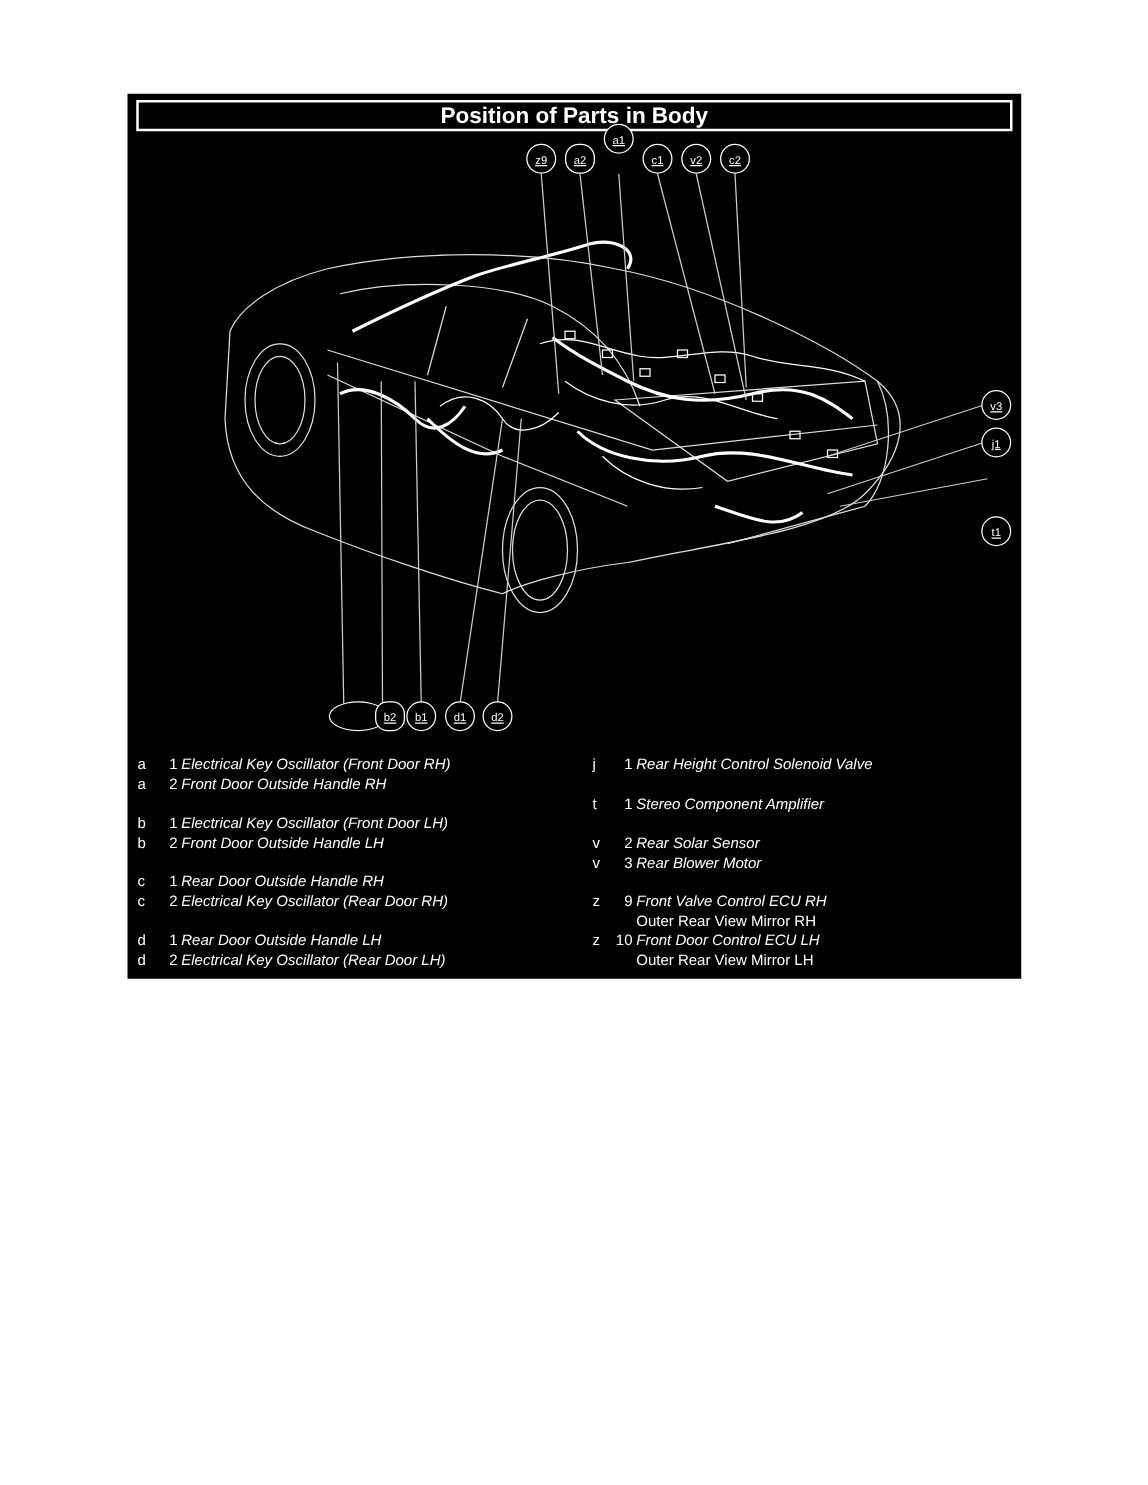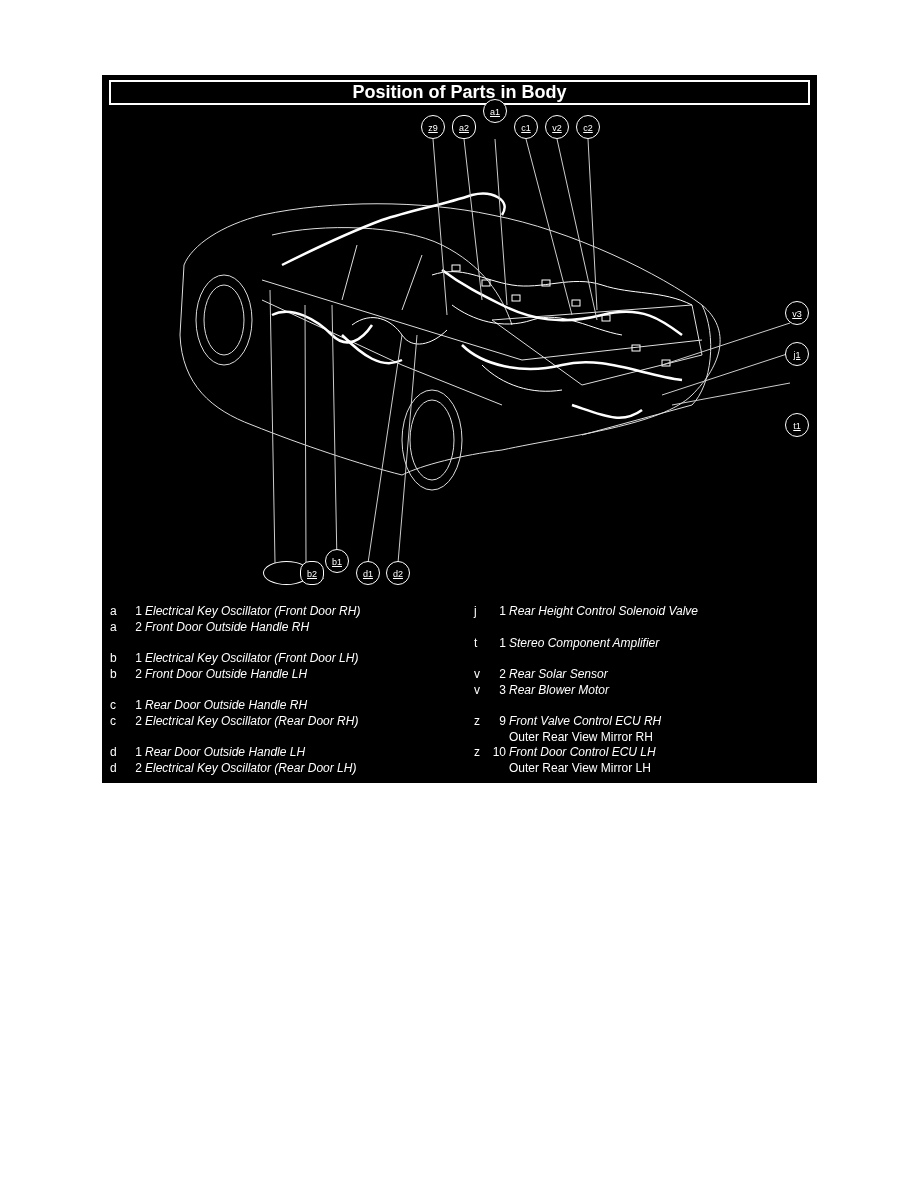--- a/index.html
+++ b/index.html
@@ -82,27 +82,27 @@
     </g>
   </svg>
 
   <div class="callout" style="left:319px;top:40px;">z9</div>
   <div class="callout" style="left:350px;top:40px;border-radius:11px;">a2</div>
   <div class="callout" style="left:381px;top:24px;">a1</div>
   <div class="callout" style="left:412px;top:40px;">c1</div>
   <div class="callout" style="left:443px;top:40px;">v2</div>
   <div class="callout" style="left:474px;top:40px;">c2</div>
 
-  <div class="callout" style="left:683px;top:226px;">v3</div>
+  <div class="callout" style="left:683px;top:237px;">v3</div>
   <div class="callout" style="left:683px;top:267px;">j1</div>
   <div class="callout" style="left:683px;top:298px;margin-top:40px;">t1</div>
 
   <div class="callout" style="left:161px;top:486px;padding-left:45px;">z10</div>
   <div class="callout" style="left:198px;top:486px;border-radius:10px;">b2</div>
-  <div class="callout" style="left:223px;top:474px;text-align:center;">b1</div>
+  <div class="callout" style="left:223px;top:486px;text-align:center;">b1</div>
   <div class="callout" style="left:254px;top:486px;">d1</div>
   <div class="callout" style="left:284px;top:486px;">d2</div>
 
   <div class="legend" style="left:8px;top:529px;width:350px;height:180px;">
     <div class="row" style="top:0px;">
         <span class="ltr">a</span>
         <span class="num">1</span>
         <span class="txt">Electrical Key Oscillator (Front Door RH)</span>
       </div>
     <div class="row" style="top:16px;">

